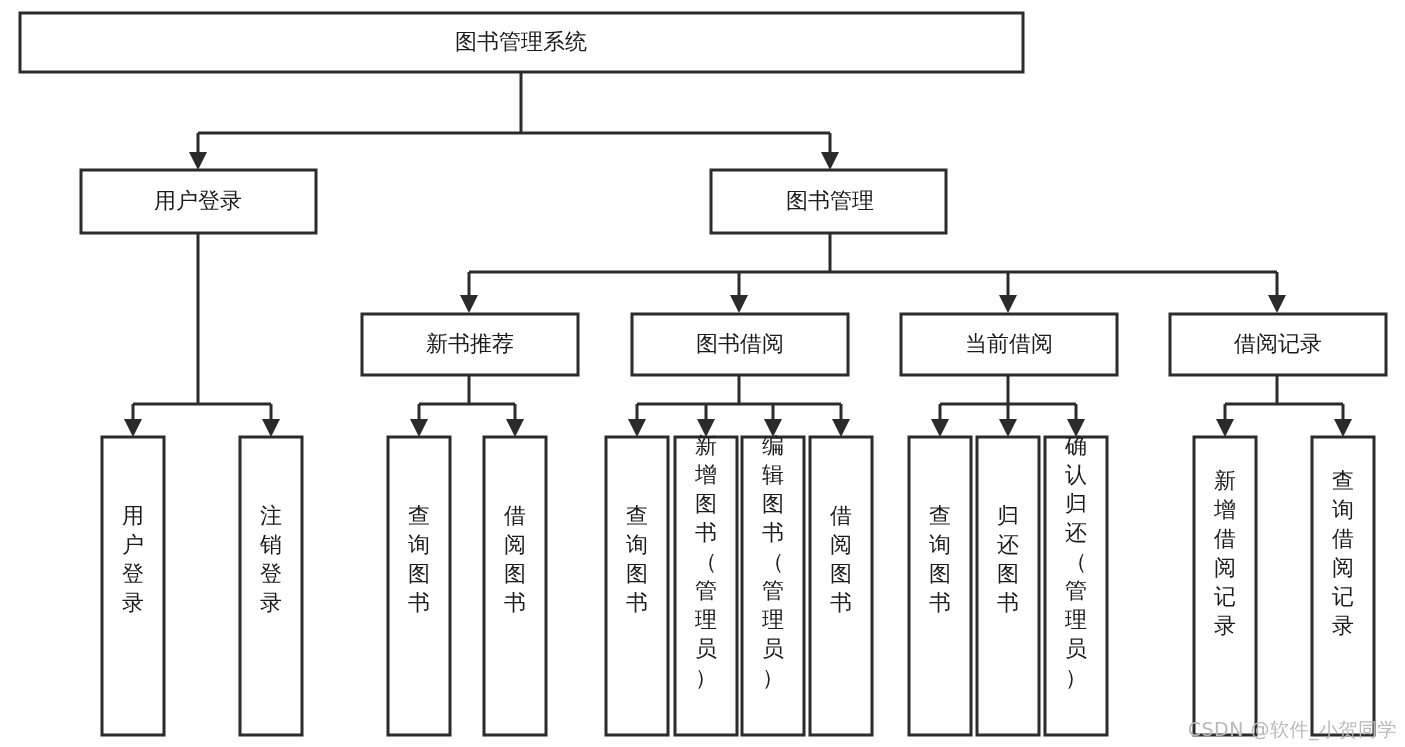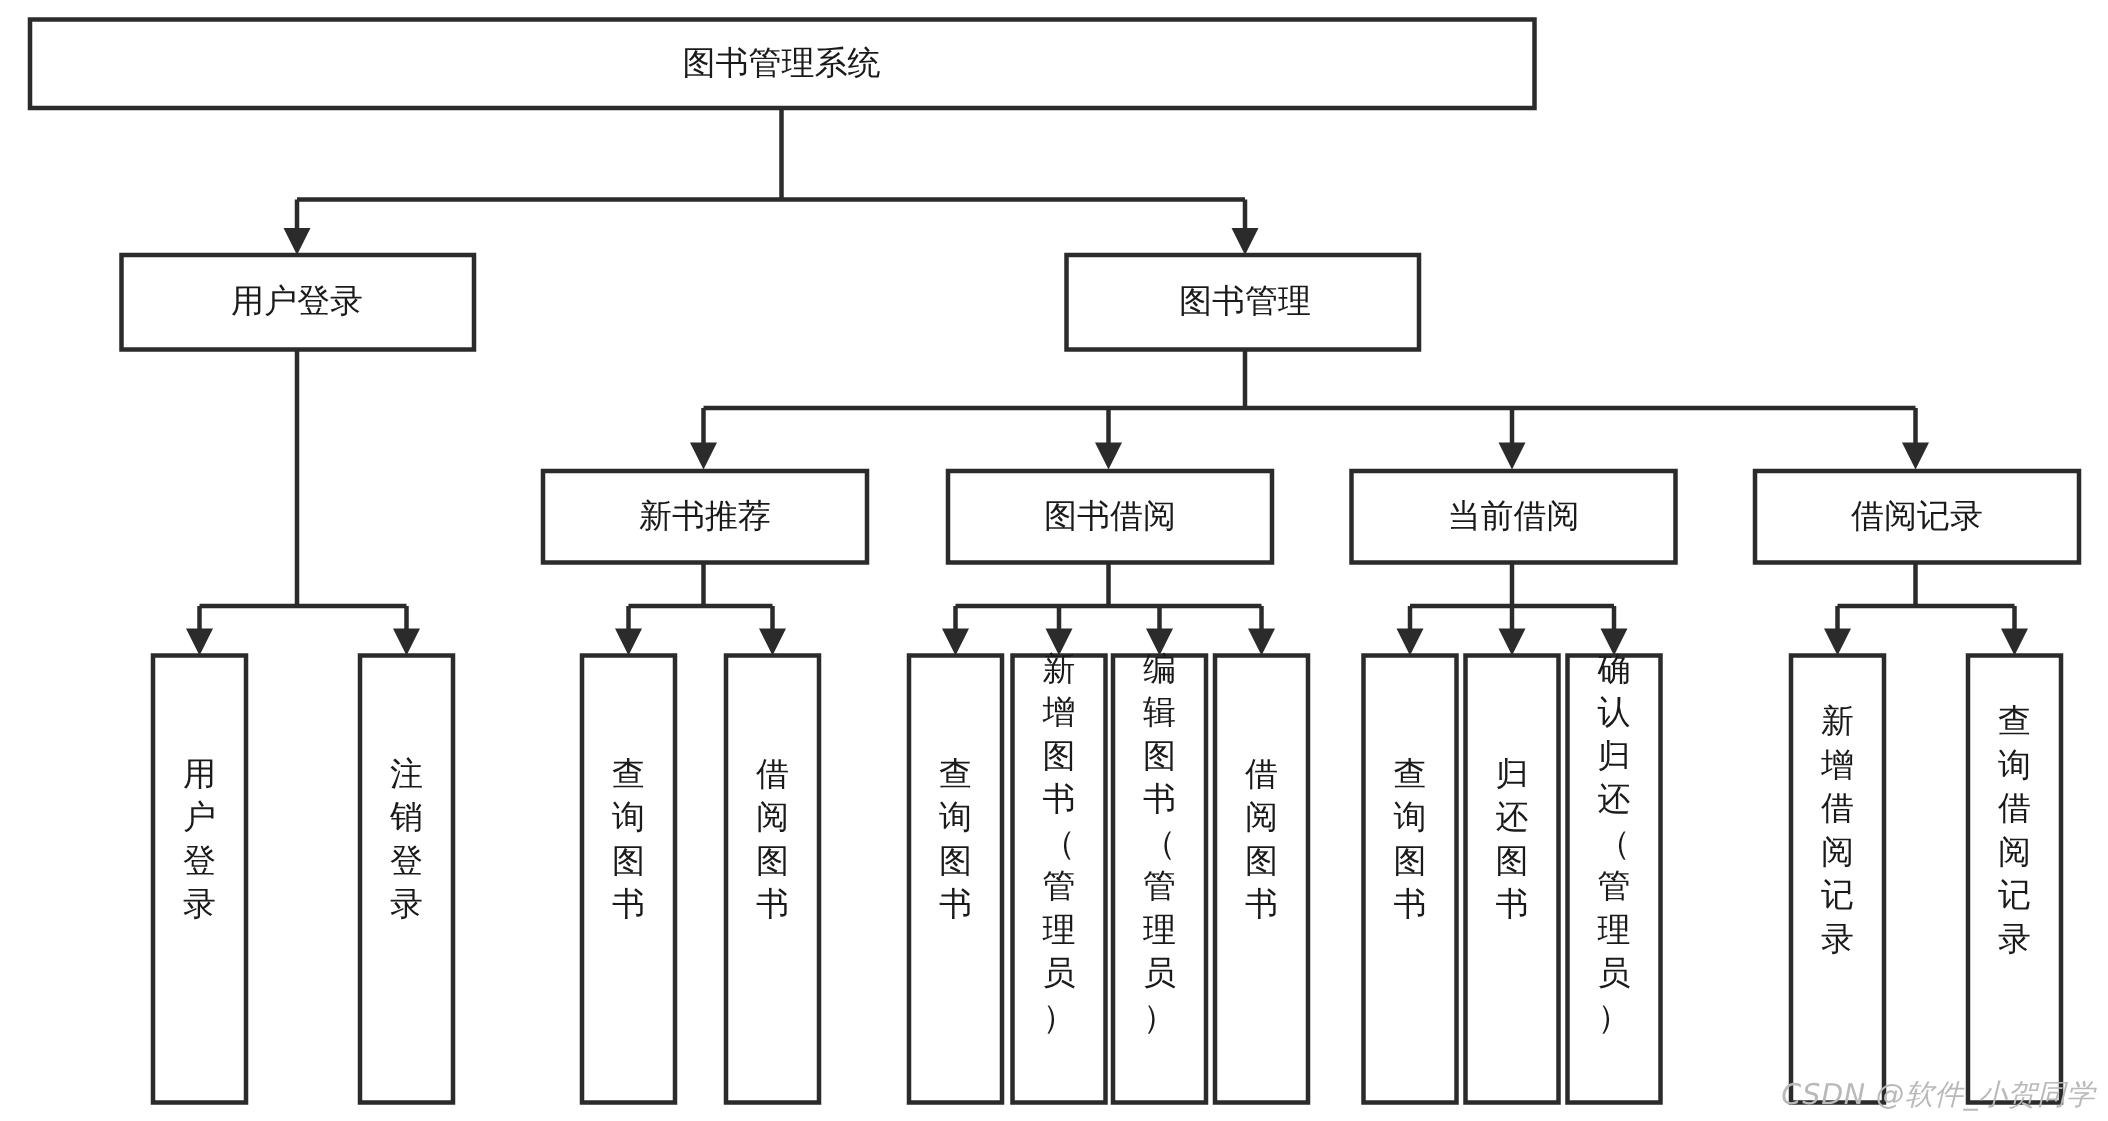--- a/index.html
+++ b/index.html
@@ -52,21 +52,20 @@
   }
   .watermark-text {
     position: absolute;
     right: 8px;
     bottom: 4px;
     font-family: "DejaVu Sans", "Liberation Sans", sans-serif;
     font-size: 19px;
     color: #b9b9b9;
     white-space: nowrap;
     letter-spacing: 0.5px;
-    font-style: italic;
   }
 </style>
 </head>
 <body>
 
 <div id="diagram-root">
   <svg id="flowchart" viewBox="0 0 1405 747" xmlns="http://www.w3.org/2000/svg">
 
     <defs>
       <g id="arrowdown">

